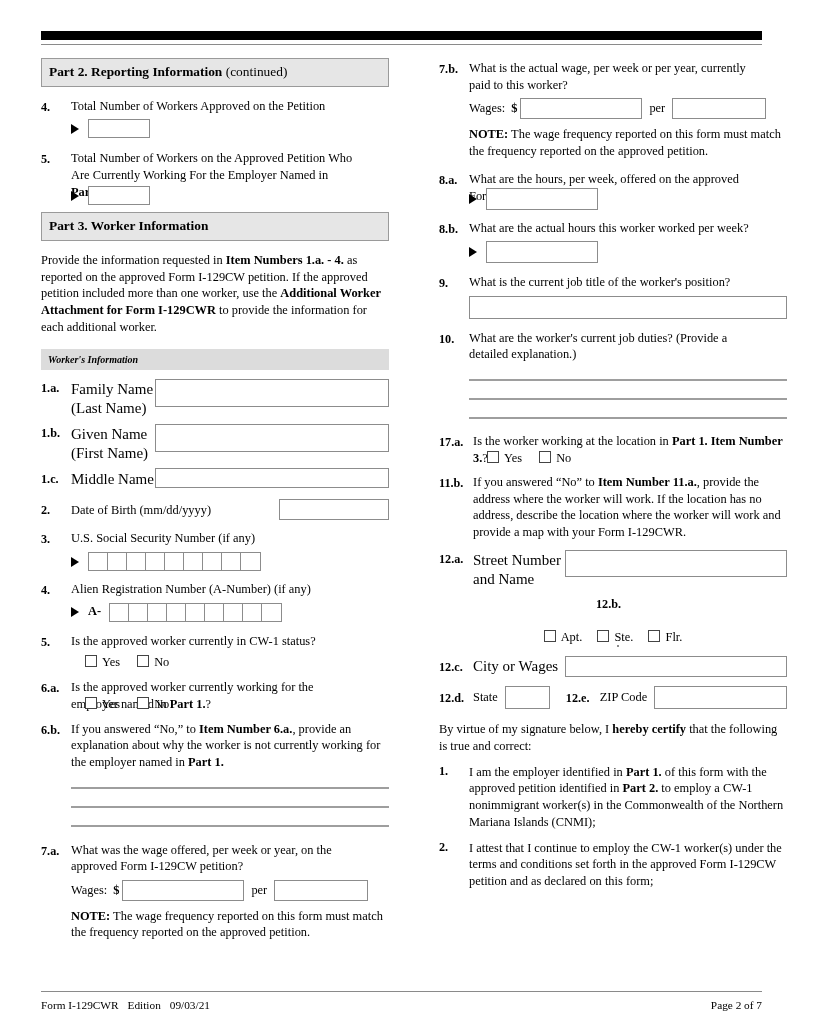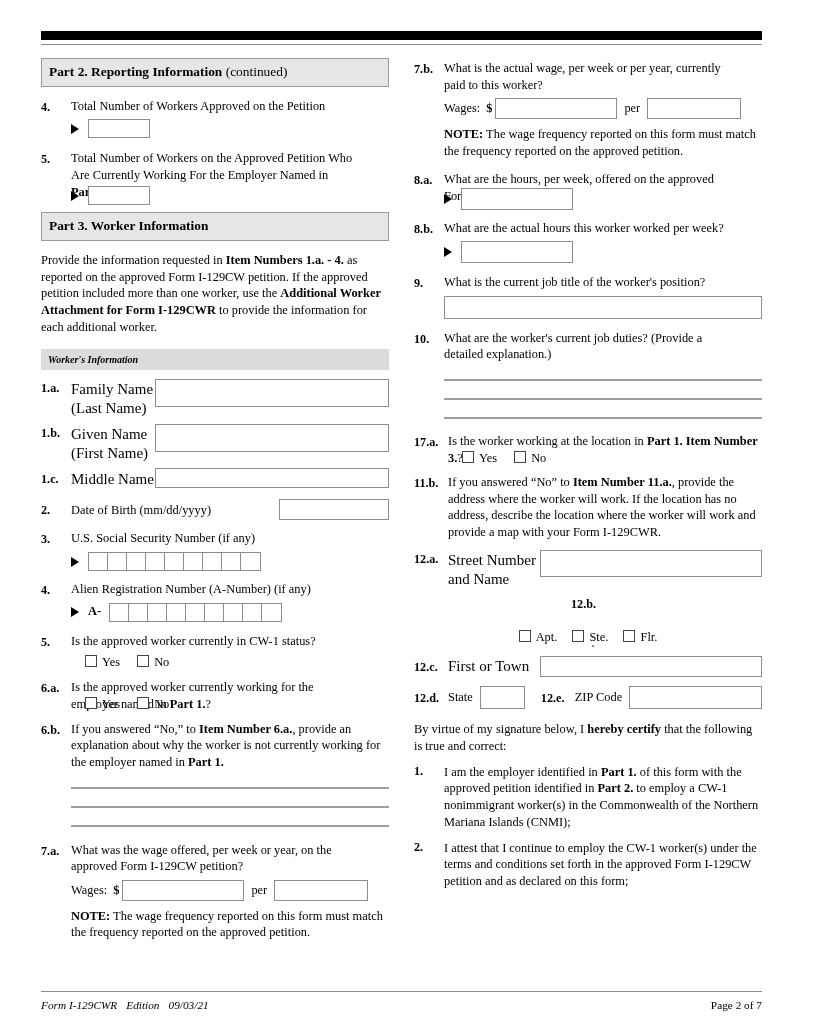--- a/index.html
+++ b/index.html
@@ -4,21 +4,21 @@
 <style>
   html,body{margin:0;padding:0;background:#ffffff;}
   body{width:817px;height:1024px;font-family:"Liberation Serif",serif;color:#000;}
   .page{position:relative;width:817px;height:1024px;box-sizing:border-box;}
 
   .topbar{position:absolute;left:41px;top:31px;width:721px;height:9px;background:#000;}
   .topline{position:absolute;left:41px;top:44px;width:721px;height:1px;background:#8a8a8a;}
 
   .col{position:absolute;top:58px;width:348px;}
   .col-left{left:41px;}
-  .col-right{left:414px;}
+  .col-right{left:439px;}
 
   .part-head{
     background:#e6e6e6;border:1px solid #9a9a9a;
     padding:4px 7px 5px 7px;font-size:13.4px;font-weight:bold;
     line-height:1.32;margin-bottom:11px;
   }
   .part-head .reg{font-weight:normal;}
 
   .sub-head{
     background:#dcdcdc;padding:5px 7px 5px 7px;
@@ -66,21 +66,21 @@
     padding:6px 8px 7px 8px;font-size:13.2px;font-weight:bold;line-height:1.34;margin:16px 0 10px 0;
   }
 
   .att-intro{font-size:12.4px;line-height:1.35;margin-bottom:9px;}
   .att-row{display:flex;margin-bottom:9px;}
   .att-num{width:30px;flex:0 0 30px;font-size:12.2px;font-weight:bold;}
   .att-txt{flex:1;font-size:12.4px;line-height:1.35;}
 
   .footline{position:absolute;left:41px;top:991px;width:721px;height:1px;background:#8a8a8a;}
   .footer{position:absolute;left:41px;top:999px;width:721px;display:flex;justify-content:space-between;font-size:11.3px;}
-  .footer .fl span{margin-right:9px;font-style:italic;}
+  .footer .fl span{margin-right:9px;}
 </style>
 </head>
 <body>
 
 <div class="page">
 
   <div class="topbar"></div>
   <div class="topline"></div>
 
   <div class="col col-left">
@@ -340,21 +340,21 @@
       <div style="font-size:12.4px;white-space:nowrap;">
         <span><span class="cb"></span><span>Apt.</span></span>
         <span style="margin-left:12px;"><span class="cb"></span><span>Ste.</span></span>
         <span style="margin-left:12px;"><span class="cb"></span><span>Flr.</span></span>
       </div>
       <div class="fbox" style="flex:1;height:21px;margin-left:10px;"></div>
     </div>
 
     <div class="labelbox" style="align-items:center;margin-top:9px;">
       <div class="num wide">12.c.</div>
-      <div class="lbl" style="width:92px;flex:0 0 92px;">First or Town</div>
+      <div class="lbl" style="width:92px;flex:0 0 92px;">City or Wages</div>
       <div class="fbox" style="flex:1;height:21px;"></div>
     </div>
 
     <div class="labelbox" style="align-items:center;margin-top:9px;">
       <div class="num wide">12.d.</div>
       <div style="font-size:12.4px;margin-right:7px;">State</div>
       <div class="fbox" style="width:45px;height:23px;"></div>
       <div class="num wide" style="margin-left:16px;">12.e.</div>
       <div style="font-size:12.4px;margin-right:7px;">ZIP Code</div>
       <div class="fbox" style="flex:1;height:23px;"></div>

